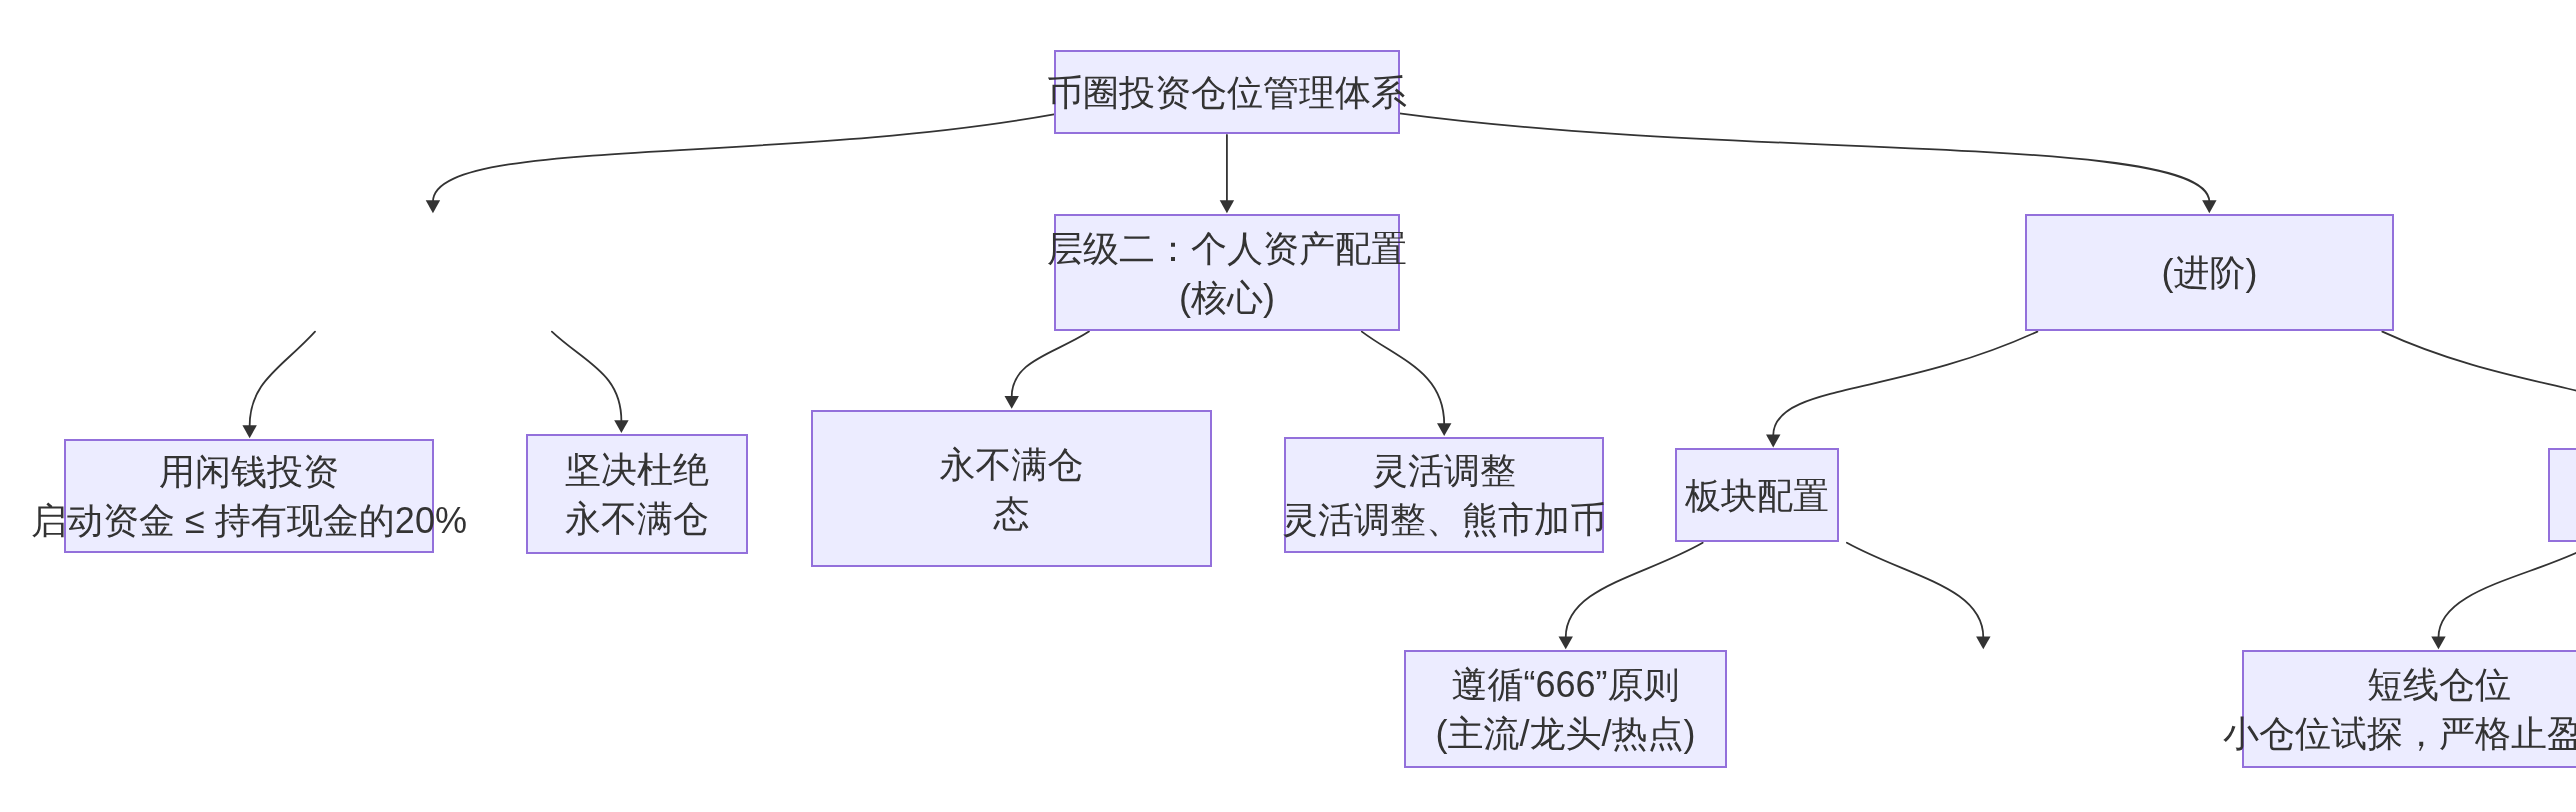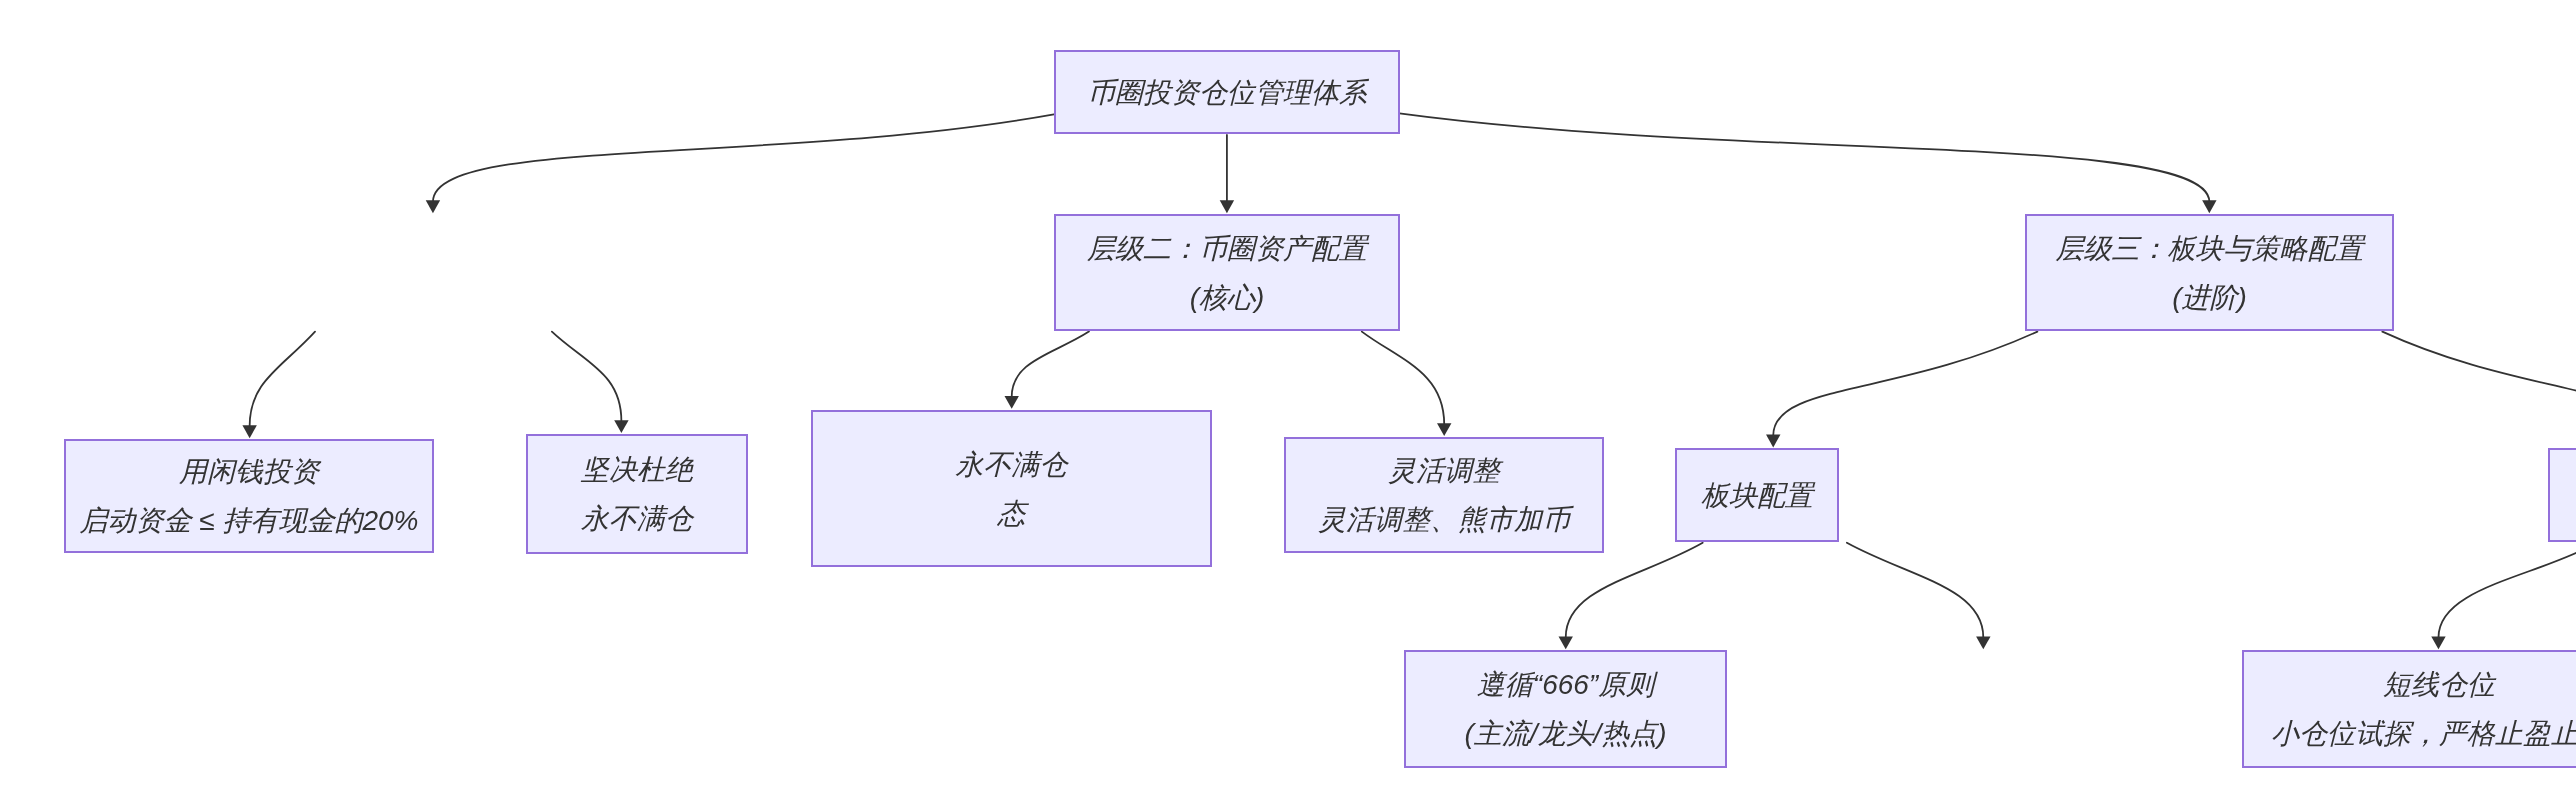--- a/index.html
+++ b/index.html
@@ -11,21 +11,21 @@
   }
   .edges{position:absolute;left:0;top:0;width:3047px;height:812px;}
   .edge{fill:none;stroke:var(--edge,#333333);stroke-width:3.5px;stroke-linecap:round;}
   .arrowhead{fill:var(--edge,#333333);stroke:none;}
   .node{
     position:absolute;box-sizing:border-box;
     background:var(--node-fill,#ECECFF);
     border:2.1px solid var(--node-border,#9370DB);
     color:var(--text,#333333);
     display:flex;flex-direction:column;align-items:center;justify-content:center;
-    text-align:center;font-size:28px;line-height:49px;font-style:italic;
+    text-align:center;font-size:36px;line-height:49px;
   }
   .node .line{white-space:nowrap;}
 </style>
 </head>
 <body>
 
 <div class="canvas">
 
   <svg class="edges" viewBox="0 0 5914 1577" aria-hidden="true">
     <path class="edge" d="M 2045 222 C 1500 320 839 265 839 392"></path>
@@ -56,26 +56,25 @@
     <polygon class="arrowhead" points="4720,1236 4748,1236 4734,1261"></polygon>
     <polygon class="arrowhead" points="5536,1236 5564,1236 5550,1261"></polygon>
   </svg>
 
   <div class="node" style="left:1054px;top:50px;width:346px;height:84px">
     <div class="line">币圈投资仓位管理体系</div>
   </div>
 
 
   <div class="node" style="left:1054px;top:214px;width:346px;height:117px">
-    <div class="line">层级二：币圈资产配置</div>
+    <div class="line">层级二：个人资产配置</div>
     <div class="line">(核心)</div>
   </div>
 
   <div class="node" style="left:2025px;top:214px;width:369px;height:117px">
-    <div class="line">层级三：板块与策略配置</div>
     <div class="line">(进阶)</div>
   </div>
 
   <div class="node" style="left:64px;top:439px;width:370px;height:114px">
     <div class="line">用闲钱投资</div>
     <div class="line">启动资金 ≤ 持有现金的20%</div>
   </div>
 
   <div class="node" style="left:526px;top:434px;width:222px;height:120px">
     <div class="line">坚决杜绝</div>

